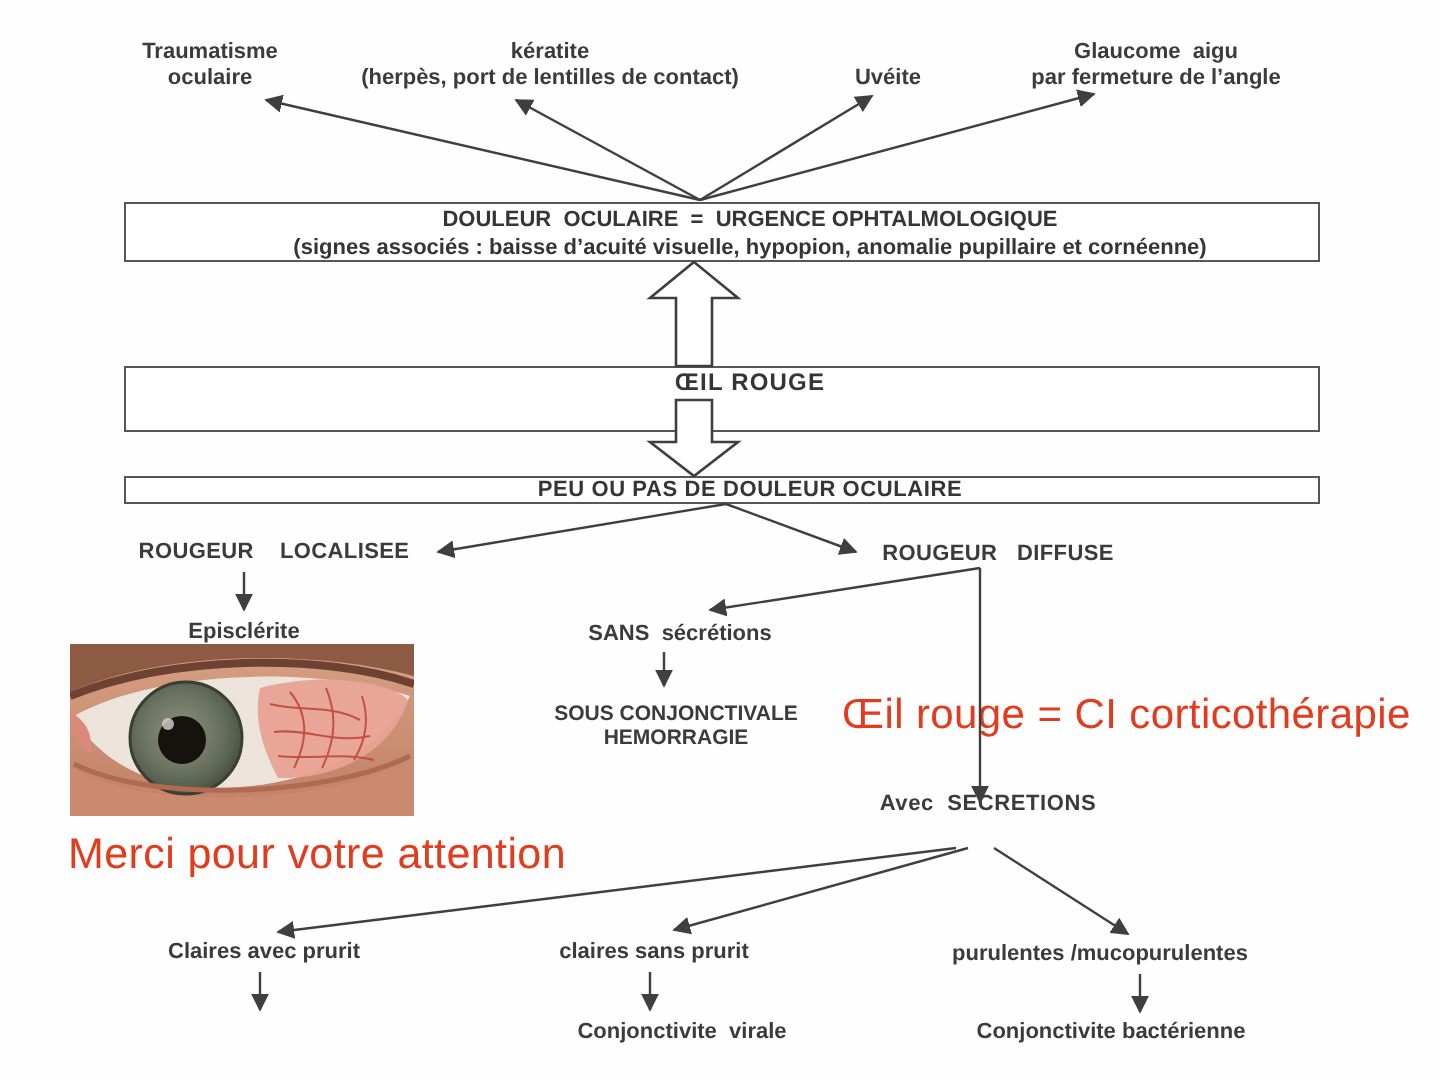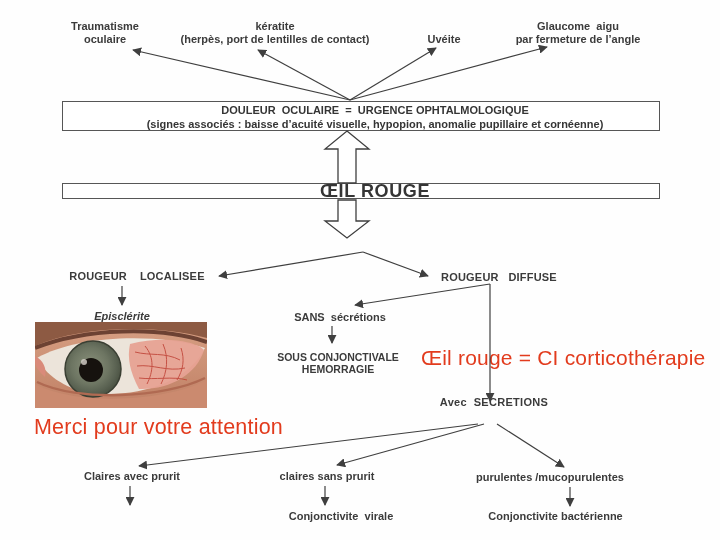--- a/index.html
+++ b/index.html
@@ -11,21 +11,21 @@
   .lbl span{display:block;white-space:pre;}
   .fs11{font-size:11px;line-height:13px;}
   .fs105{font-size:10.5px;line-height:12px;}
   .box{
     position:absolute;left:62px;width:598px;background:#fff;
     border:1px solid #565656;box-sizing:border-box;text-align:center;
     font-weight:700;color:#353535;z-index:2;padding-left:28px;
   }
   .box span{display:block;white-space:pre;}
   #douleur-box{top:101px;height:30px;font-size:11px;line-height:14px;padding-top:1px;}
-  #oeil-rouge-box{top:183px;height:16px;font-size:18px;line-height:15px;letter-spacing:.6px;}
+  #oeil-rouge-box{top:183px;height:33px;font-size:12px;line-height:15px;letter-spacing:.6px;}
   #peu-douleur-box{top:238px;height:14px;font-size:11px;line-height:13px;letter-spacing:.3px;}
   .red-note{
     position:absolute;font-size:21px;line-height:24px;font-weight:400;
     white-space:nowrap;z-index:1;letter-spacing:.2px;
   }
   #arrow-layer{position:absolute;left:0;top:0;z-index:5;pointer-events:none;}
   #eye-photo{position:absolute;left:35px;top:322px;width:172px;height:86px;z-index:2;}
 </style>
 </head>
 <body>
@@ -48,28 +48,31 @@
     <span>par fermeture de l’angle</span>
   </div>
 
   <div class="box" id="douleur-box">
     <span>DOULEUR  OCULAIRE  =  URGENCE OPHTALMOLOGIQUE</span>
     <span>(signes associés : baisse d’acuité visuelle, hypopion, anomalie pupillaire et cornéenne)</span>
   </div>
   <div class="box" id="oeil-rouge-box">
     <span>ŒIL ROUGE</span>
   </div>
+  <div class="box" id="peu-douleur-box">
+    <span>PEU OU PAS DE DOULEUR OCULAIRE</span>
+  </div>
 
   <div class="lbl fs11" style="left:68px;top:270px;width:138px;letter-spacing:.2px;">
     <span>ROUGEUR    LOCALISEE</span>
   </div>
   <div class="lbl fs11" style="left:436px;top:271px;width:126px;letter-spacing:.2px;">
     <span>ROUGEUR   DIFFUSE</span>
   </div>
-  <div class="lbl fs11" style="left:78px;top:310px;width:88px;font-style:italic;">
+  <div class="lbl fs11" style="left:78px;top:310px;width:88px;">
     <span>Episclérite</span>
   </div>
   <div class="lbl fs11" style="left:288px;top:311px;width:104px;">
     <span>SANS  sécrétions</span>
   </div>
   <div class="lbl fs105" style="left:268px;top:351px;width:140px;">
     <span>SOUS CONJONCTIVALE</span>
     <span>HEMORRAGIE</span>
   </div>
   <div class="lbl fs11" style="left:438px;top:396px;width:112px;letter-spacing:.3px;">

